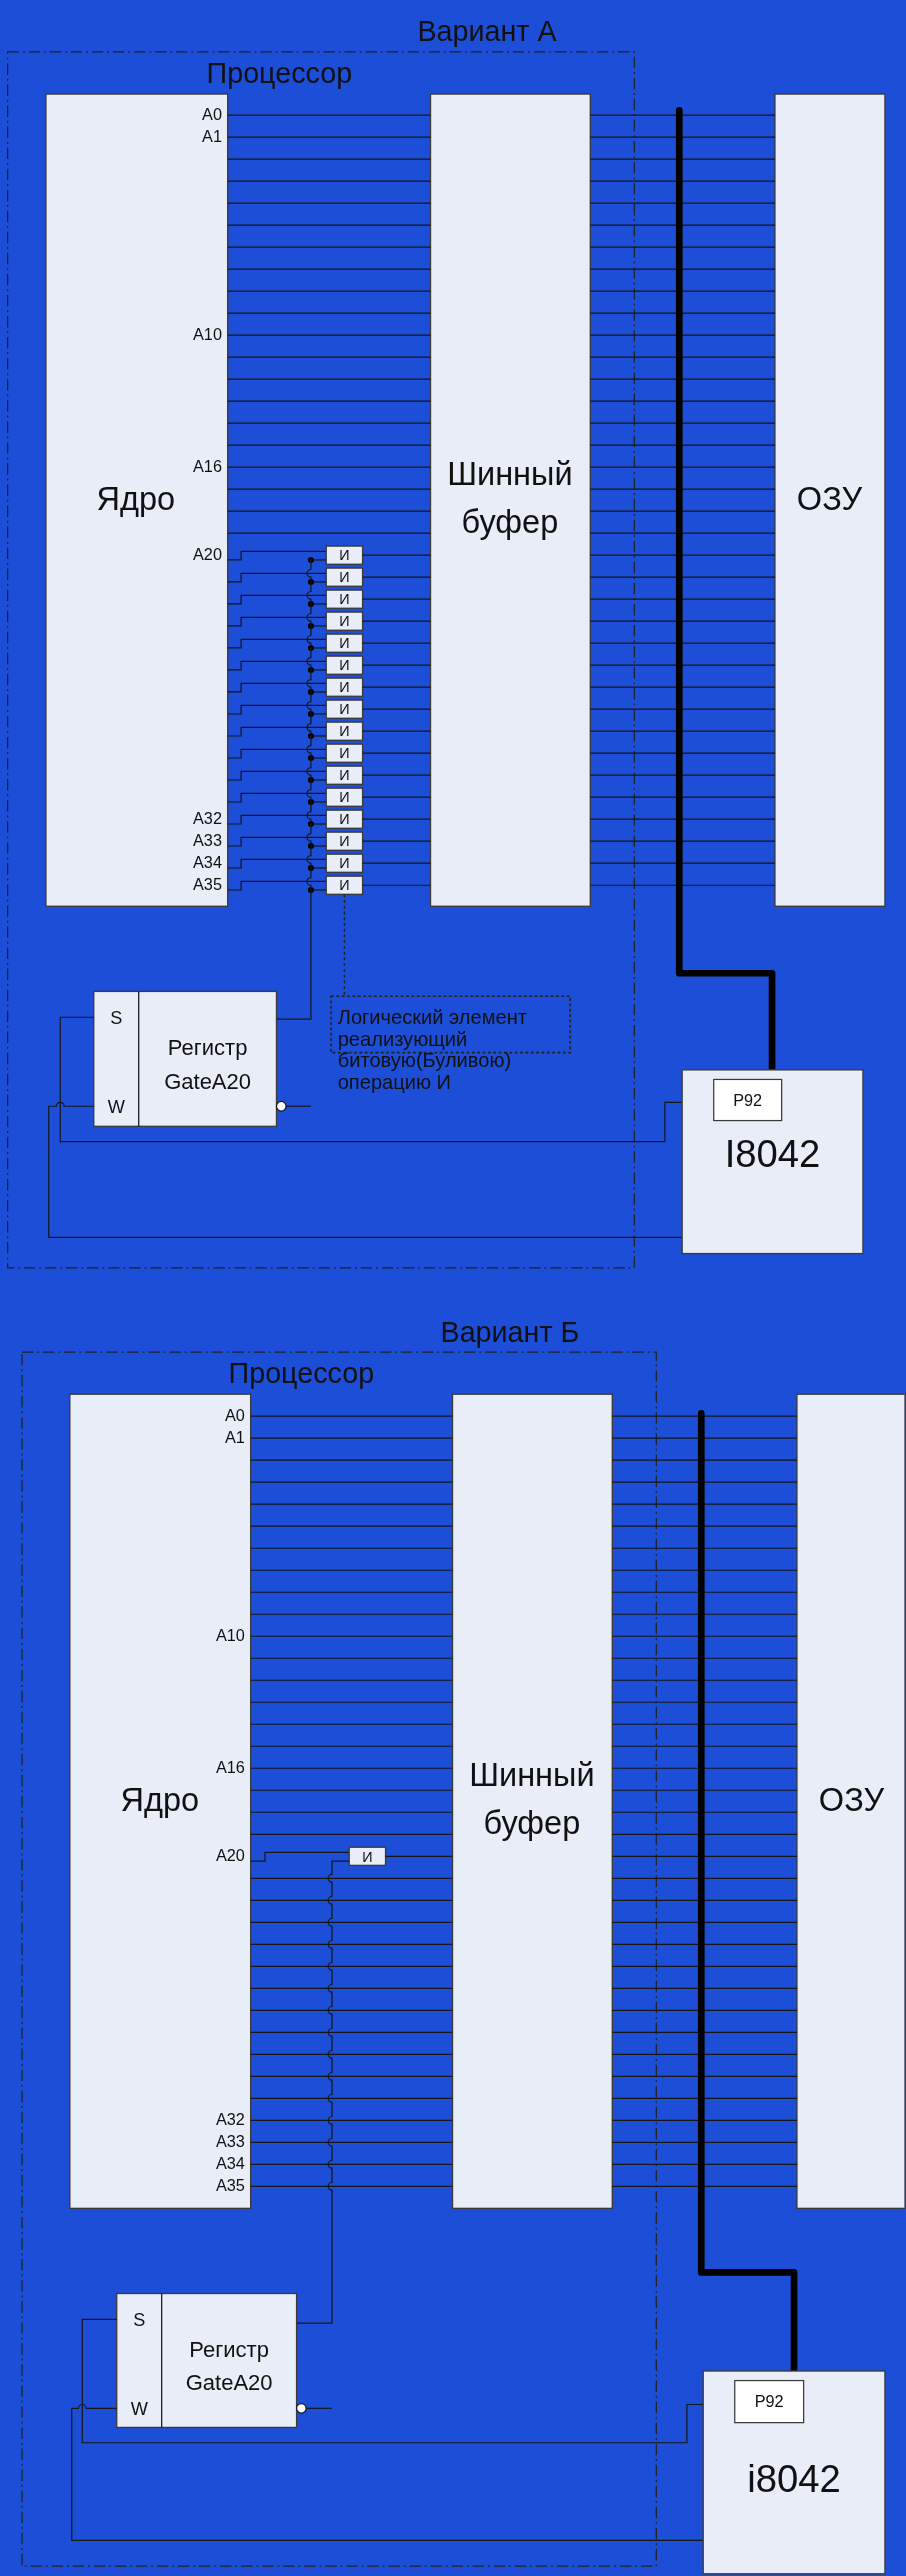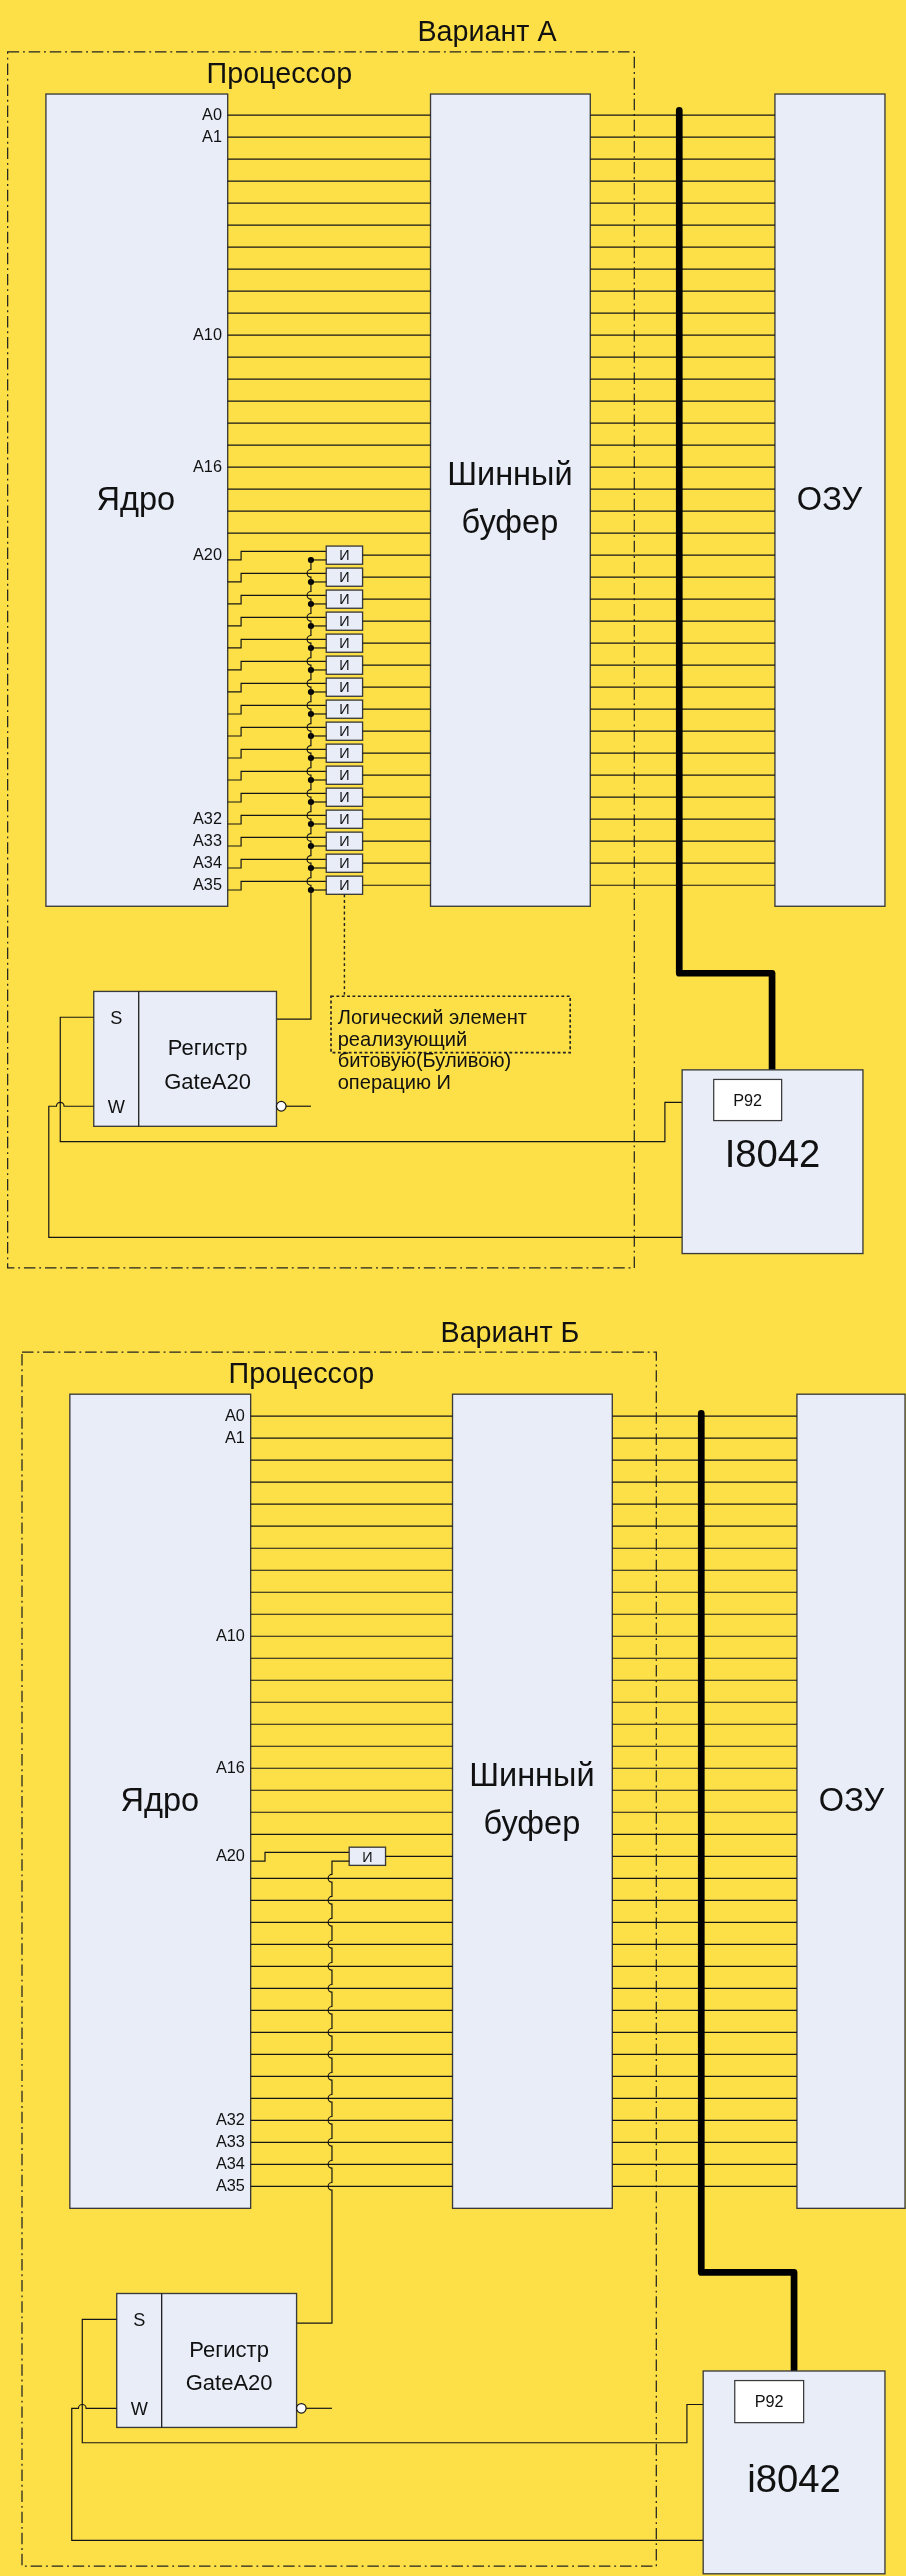--- a/index.html
+++ b/index.html
@@ -1,16 +1,16 @@
 <!DOCTYPE html>
 <html><head>
 <meta charset="utf-8">
 <style>
   html,body{margin:0;padding:0;background:#ffffff;}
-  .page{width:906px;height:2576px;position:relative;background:#fde047;
+  .page{width:906px;height:2576px;position:relative;background:#1d4ed8;
         font-family:"Liberation Sans", sans-serif;}
   svg text{font-family:"Liberation Sans", sans-serif;fill:#111111;}
 </style>
 </head>
 <body>
 
 <div class="page">
   <svg id="diagram" width="906" height="2576" viewBox="0 0 947 2692">
       <text x="509" y="43" font-size="30" text-anchor="middle" font-weight="normal">Вариант А</text>
       <rect x="8" y="54" width="655" height="1271" fill="none" stroke="#222" stroke-width="1.3" stroke-dasharray="12 4 2 4"></rect>

